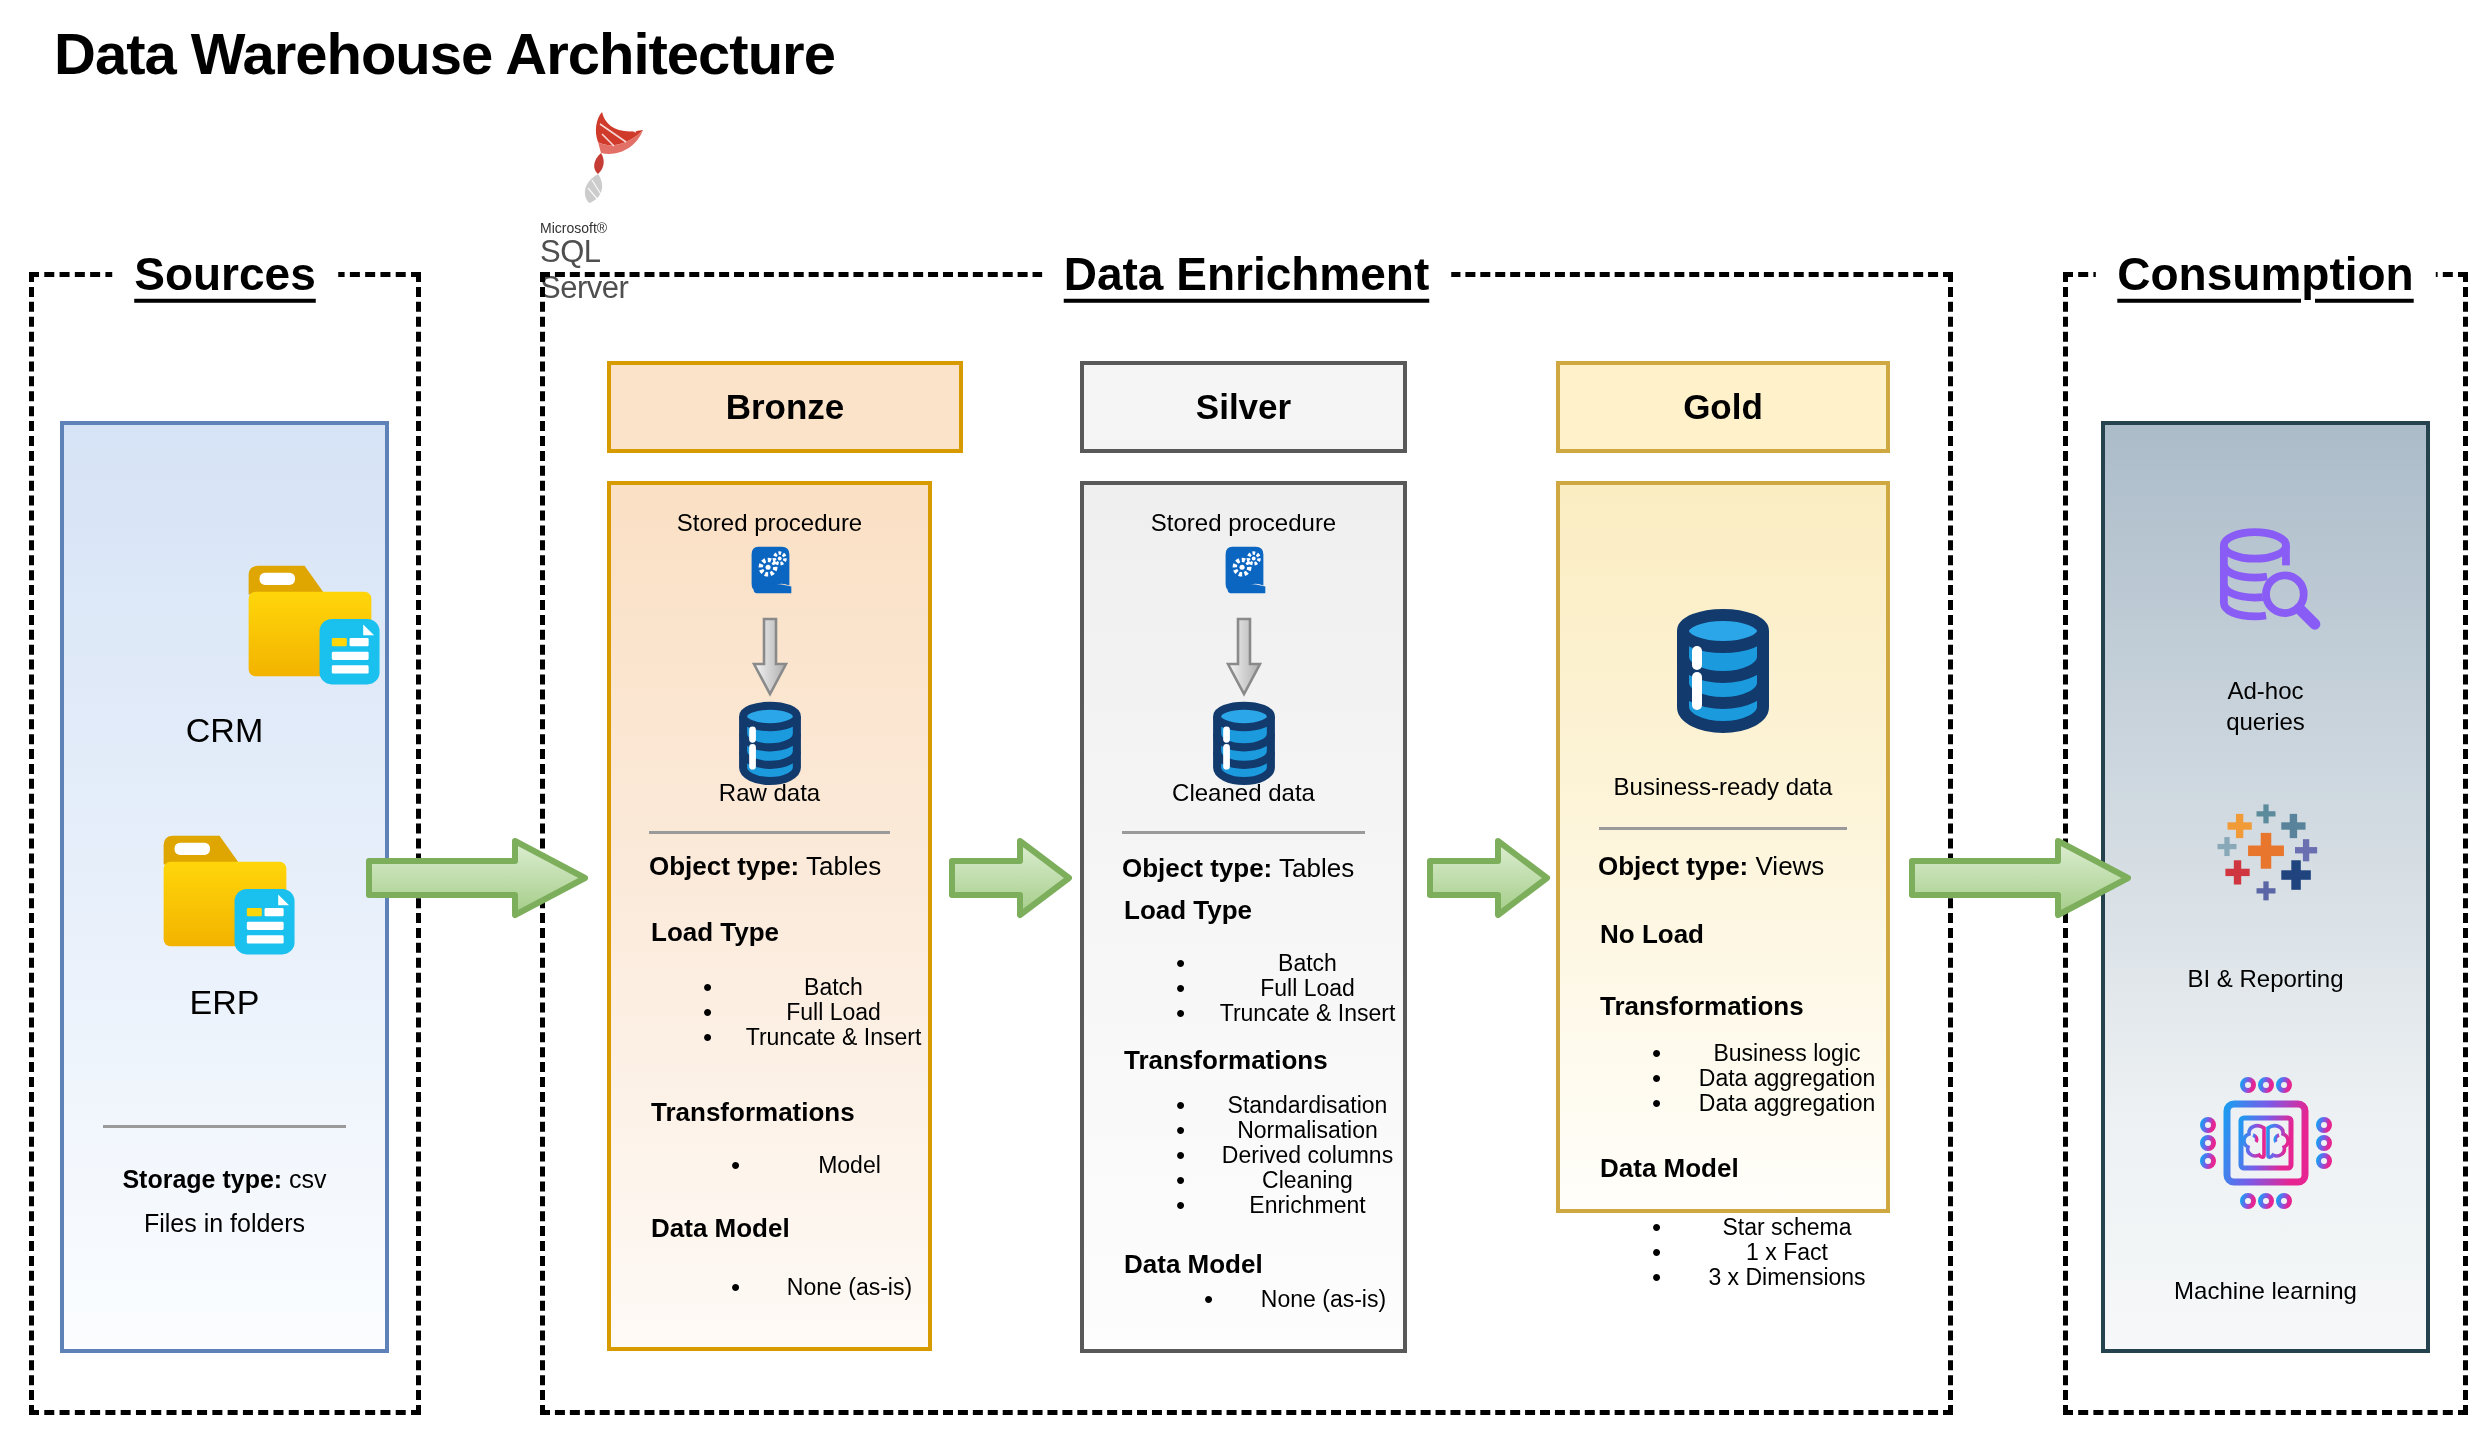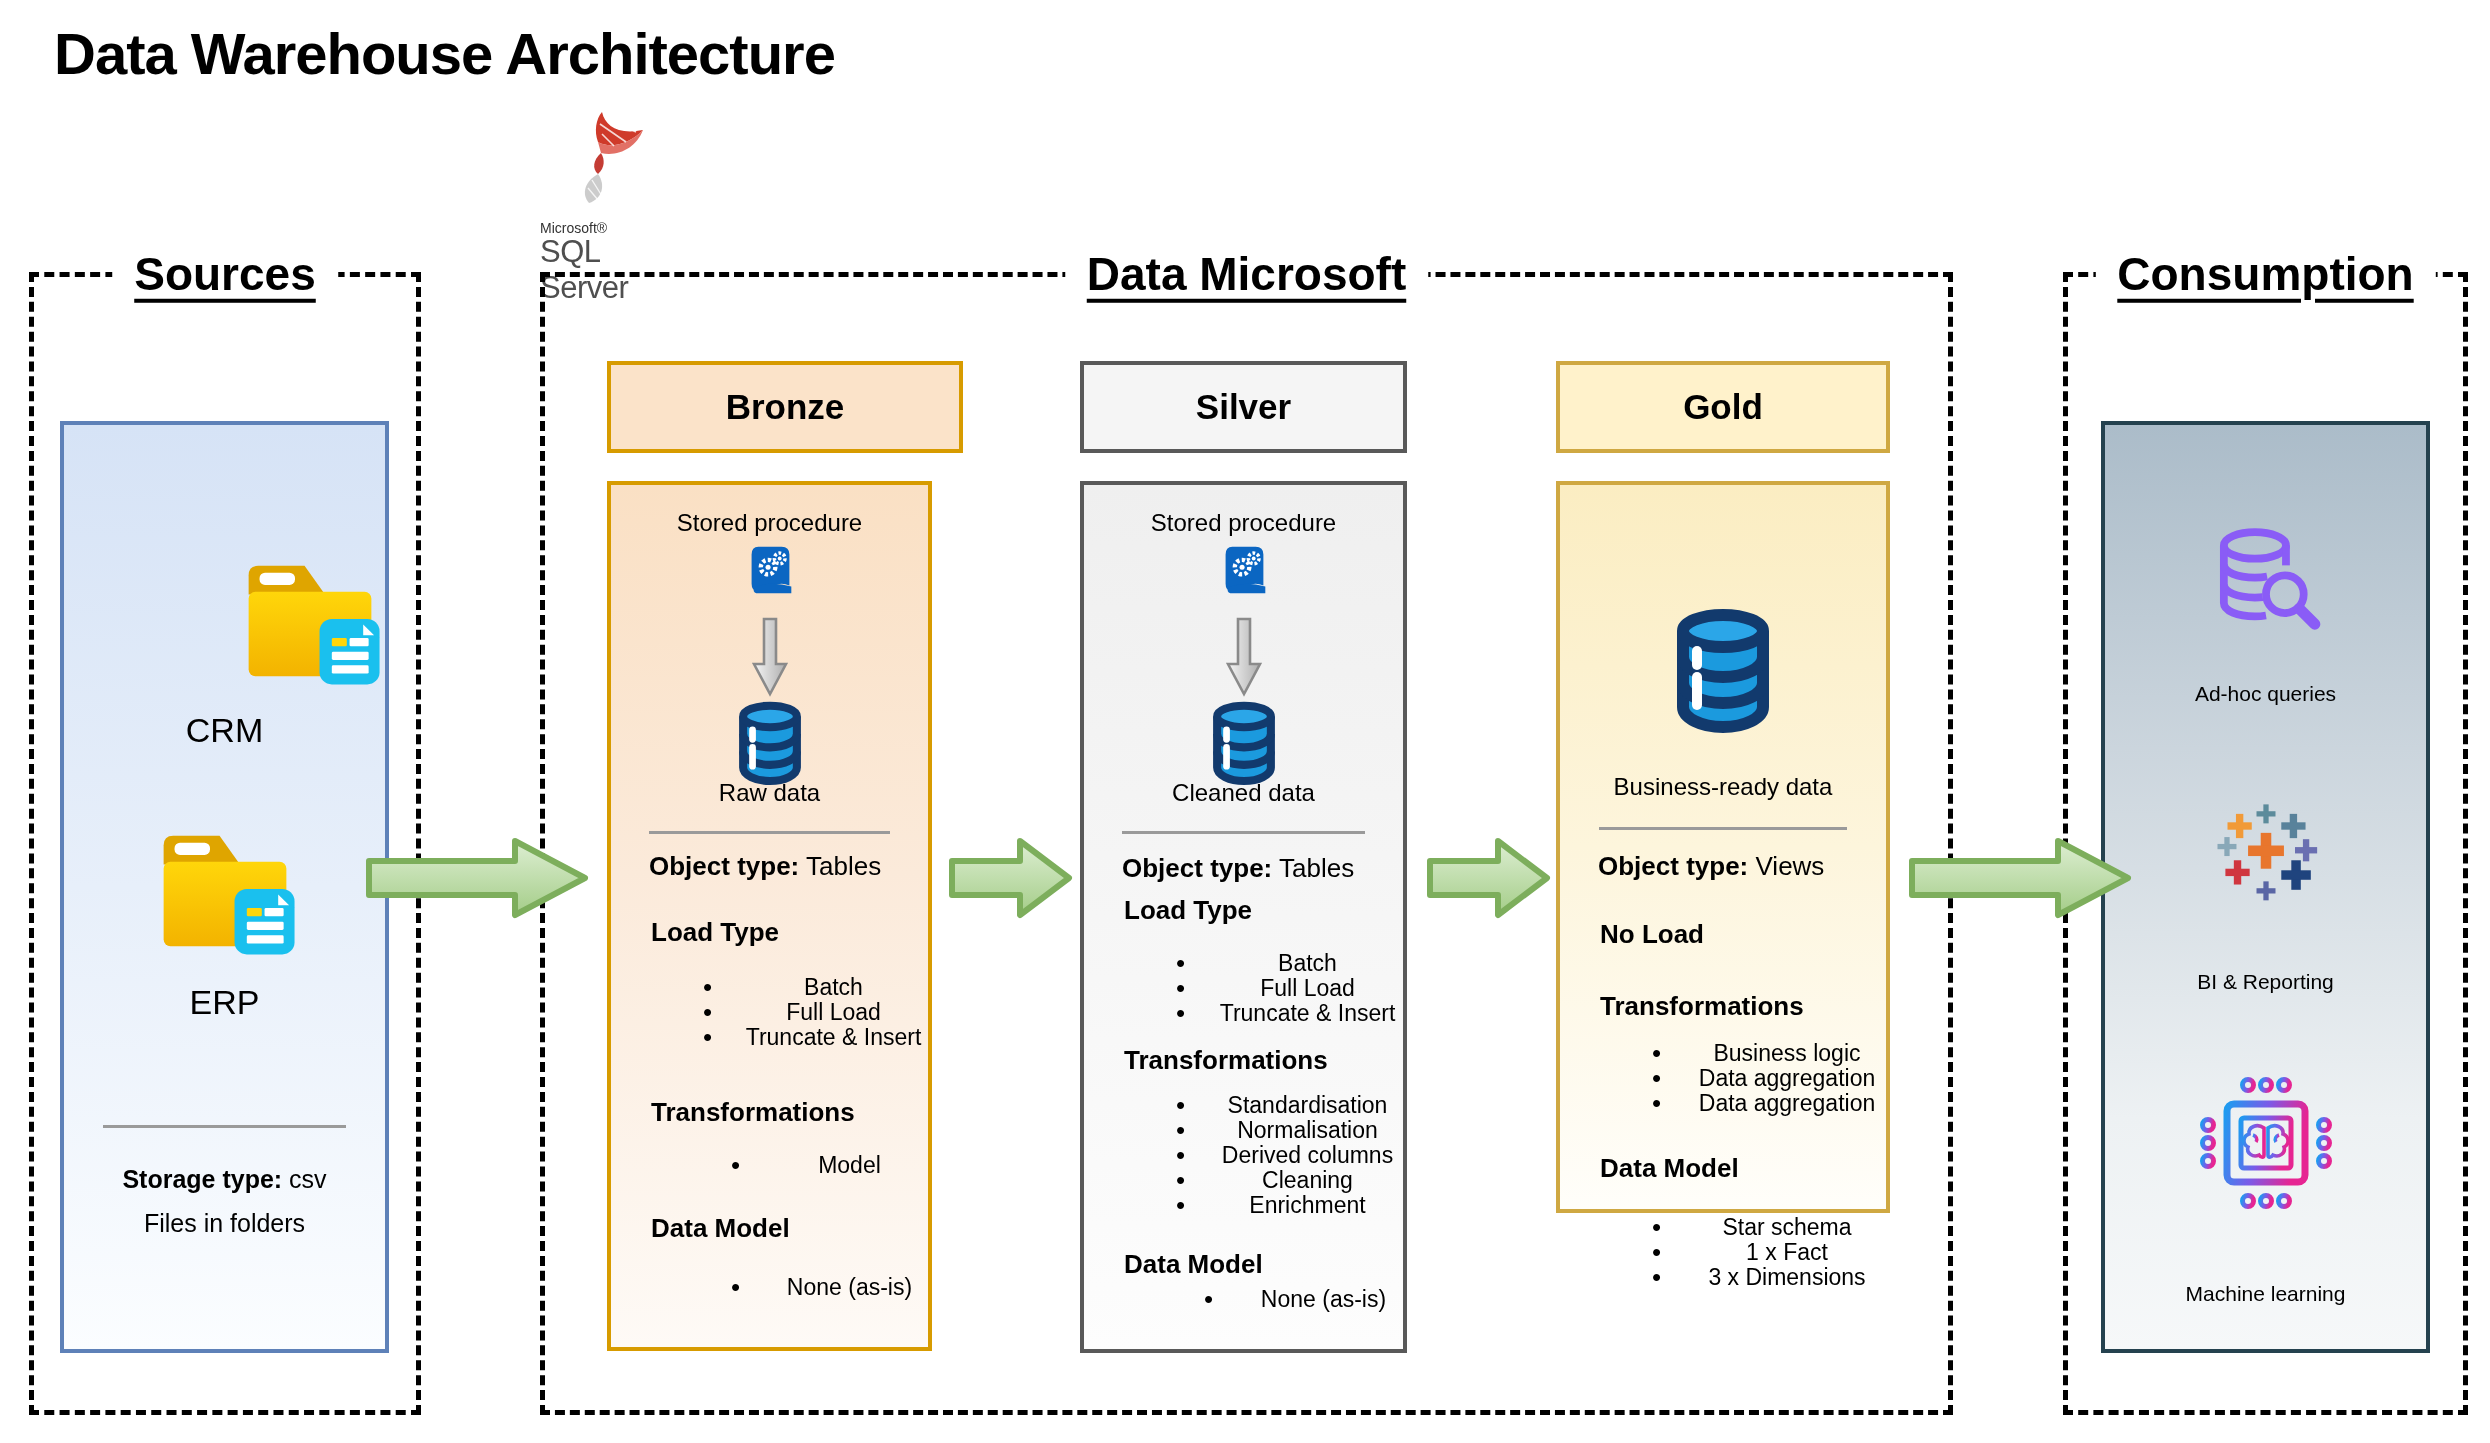--- a/index.html
+++ b/index.html
@@ -54,21 +54,21 @@
   .heading{position:absolute;left:40px;font-size:26px;font-weight:bold;}
   .bullets{position:absolute;left:0;width:100%;}
   .bullet{position:relative;padding-left:128px;font-size:23px;line-height:25px;text-align:center;}
   .bullet::before{content:"•";position:absolute;left:92px;font-size:26px;}
   .bullet.deep{padding-left:160px;}
   .bullet.deep::before{left:120px;}
 
   .src-label{font-size:34px;}
   .storage-line{font-size:25px;}
 
-  .cons-label{font-size:21px;line-height:38px;}
+  .cons-label{font-size:24px;line-height:31px;}
 
   svg{display:block;}
   .ctr{left:50%;transform:translateX(-50%);}
 </style>
 </head>
 <body>
 
 <div id="canvas">
 
   <div class="abs page-title">Data Warehouse Architecture</div>
@@ -143,21 +143,21 @@
     <div class="divider" style="top:700px;"></div>
 
     <div class="abs cc storage-line" style="top:740px;">
       <span class="b">Storage type:</span>
       <span>csv</span>
     </div>
     <div class="abs cc storage-line" style="top:784px;">Files in folders</div>
   </div>
 
   <div class="abs section sec-warehouse">
-    <span class="section-label">Data Microsoft</span>
+    <span class="section-label">Data Enrichment</span>
   </div>
 
   <div class="abs col-header hd-bronze">Bronze</div>
   <div class="abs content-box box-bronze">
     <div class="abs cc small-label" style="top:24px;">Stored procedure</div>
     <div class="abs cc" style="top:56px;">
       <svg style="margin:0 auto;" width="62" height="62" viewBox="0 0 64 64">
         <path d="M20 6 H44 Q52 6 52 14 V46 Q44 42 36 46 L22 51 Q13 53 13 44 V14 Q13 6 20 6 Z" fill="#0b66c2"></path>
         <path d="M18 47 Q34 41 54 47 L54 54 H20 Q15 54 15 50 Z" fill="#0b66c2"></path>
         <circle cx="30" cy="27" r="7.5" fill="none" stroke="#fff" stroke-width="4.5" stroke-dasharray="3.4 2.4"></circle>

